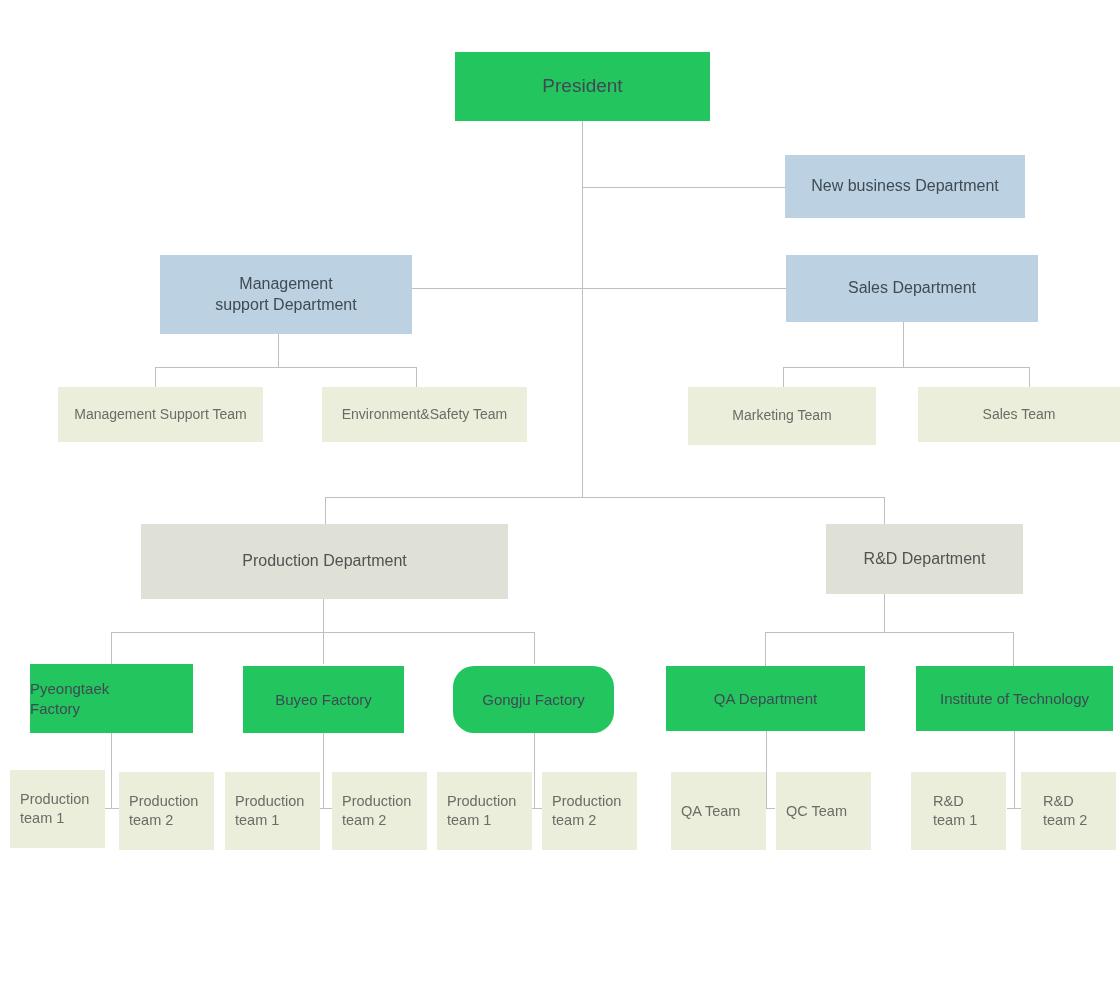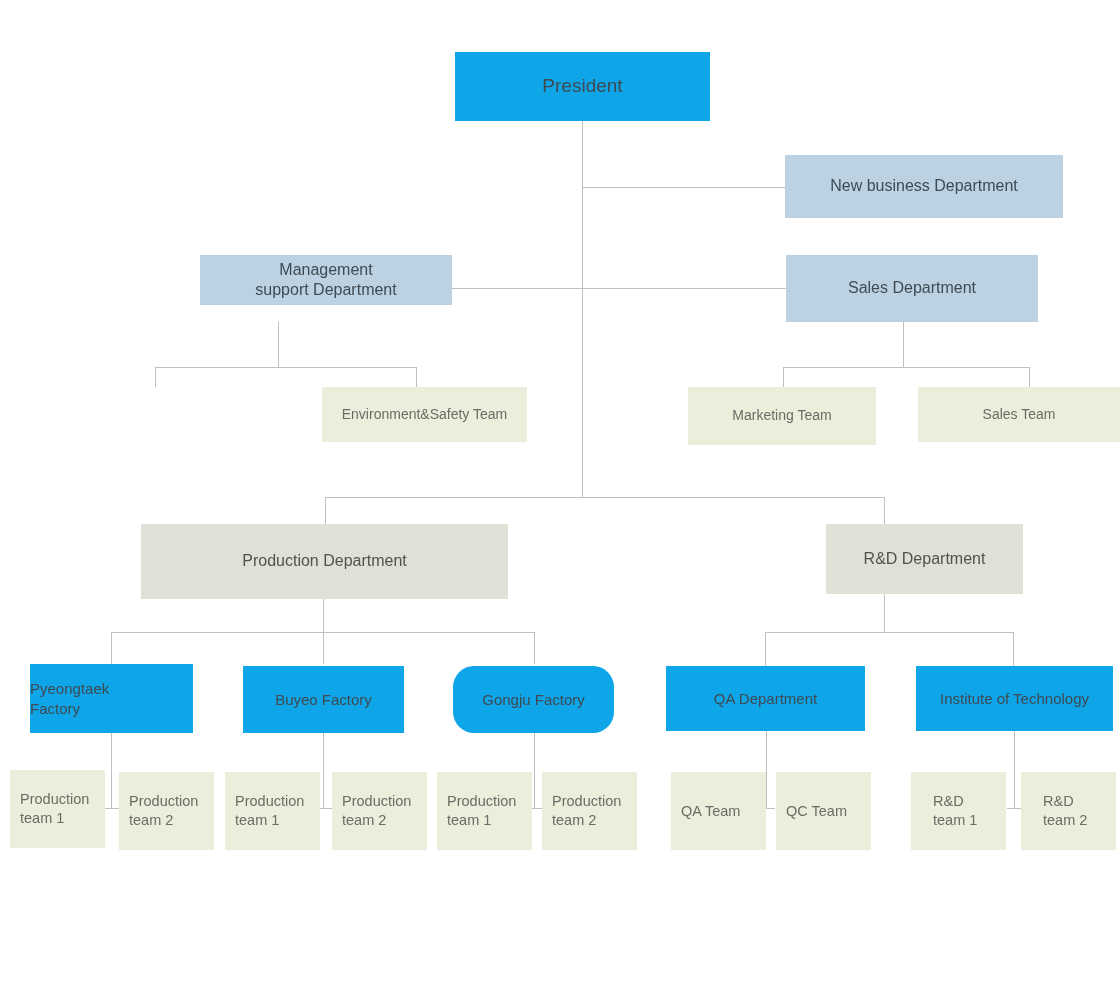--- a/index.html
+++ b/index.html
@@ -35,21 +35,21 @@
     box-sizing: border-box;
     display: flex;
     align-items: center;
     line-height: 1.28;
     white-space: pre-line;
   }
   .node.center   { justify-content: center; text-align: center; }
   .node.left     { justify-content: flex-start; text-align: left; }
 
   
-  .pal-lightblue { background: #0ea5e9; color: #3f4a52; }
+  .pal-lightblue { background: #22c55e; color: #3f4a52; }
   .pal-steelblue { background: #bcd2e3; color: #3f4a52; }
   .pal-ivory     { background: #eaeedb; color: #6c6c66; }
   .pal-stone     { background: #dfe0d6; color: #50544f; }
 
   .t-president { font-size: 19px; }
   .t-dept      { font-size: 16px; }
   .t-dept2     { font-size: 15px; }
   .t-team      { font-size: 14px; }
   .t-teamsm    { font-size: 14.5px; }
 </style>
@@ -99,27 +99,28 @@
   <div class="conn h" style="left:527px; top:808px; width:16px;"></div>
 
   <div class="conn v" style="left:766px; top:731px; height:77px;"></div>
   <div class="conn h" style="left:759px; top:808px; width:16px;"></div>
 
   <div class="conn v" style="left:1014px; top:731px; height:77px;"></div>
   <div class="conn h" style="left:1007px; top:808px; width:16px;"></div>
 
   <div class="node center pal-lightblue t-president" style="left:455px; top:52px; width:255px; height:69px;">President</div>
 
-  <div class="node center pal-steelblue t-dept" style="left:785px; top:155px; width:278px; height:63px;">New business Department</div>
+  <div class="node center pal-steelblue t-dept" style="left:785px; top:155px; width:240px; height:63px;">New business Department</div>
 
-  <div class="node center pal-steelblue t-dept" style="left:160px; top:255px; width:252px; height:50px;margin-left:40px;">Management
+  <div class="node center pal-steelblue t-dept" style="left:160px; top:255px; width:252px; height:79px;">Management
 support Department</div>
 
   <div class="node center pal-steelblue t-dept" style="left:786px; top:255px; width:252px; height:67px;">Sales Department</div>
 
+  <div class="node center pal-ivory t-team" style="left:58px; top:387px; width:205px; height:55px;">Management Support Team</div>
 
   <div class="node center pal-ivory t-team" style="left:322px; top:387px; width:205px; height:55px;">Environment&amp;Safety Team</div>
 
   <div class="node center pal-ivory t-team" style="left:688px; top:387px; width:188px; height:58px;">Marketing Team</div>
 
   <div class="node center pal-stone t-dept" style="left:141px; top:524px; width:367px; height:75px;">Production Department</div>
 
   <div class="node center pal-ivory t-team" style="left:918px; top:387px; width:202px; height:55px;">Sales Team</div>
 
   <div class="node center pal-stone t-dept" style="left:826px; top:524px; width:197px; height:70px;">R&amp;D Department</div>

